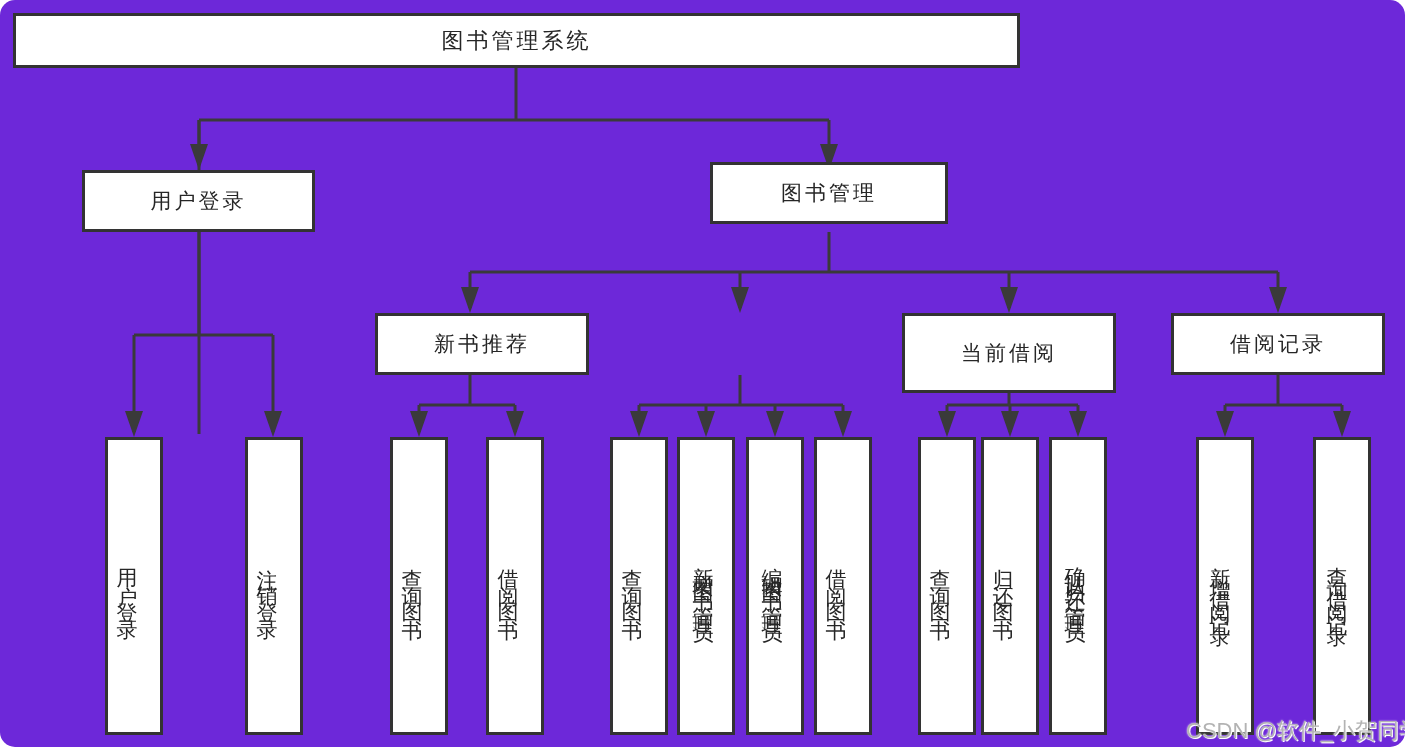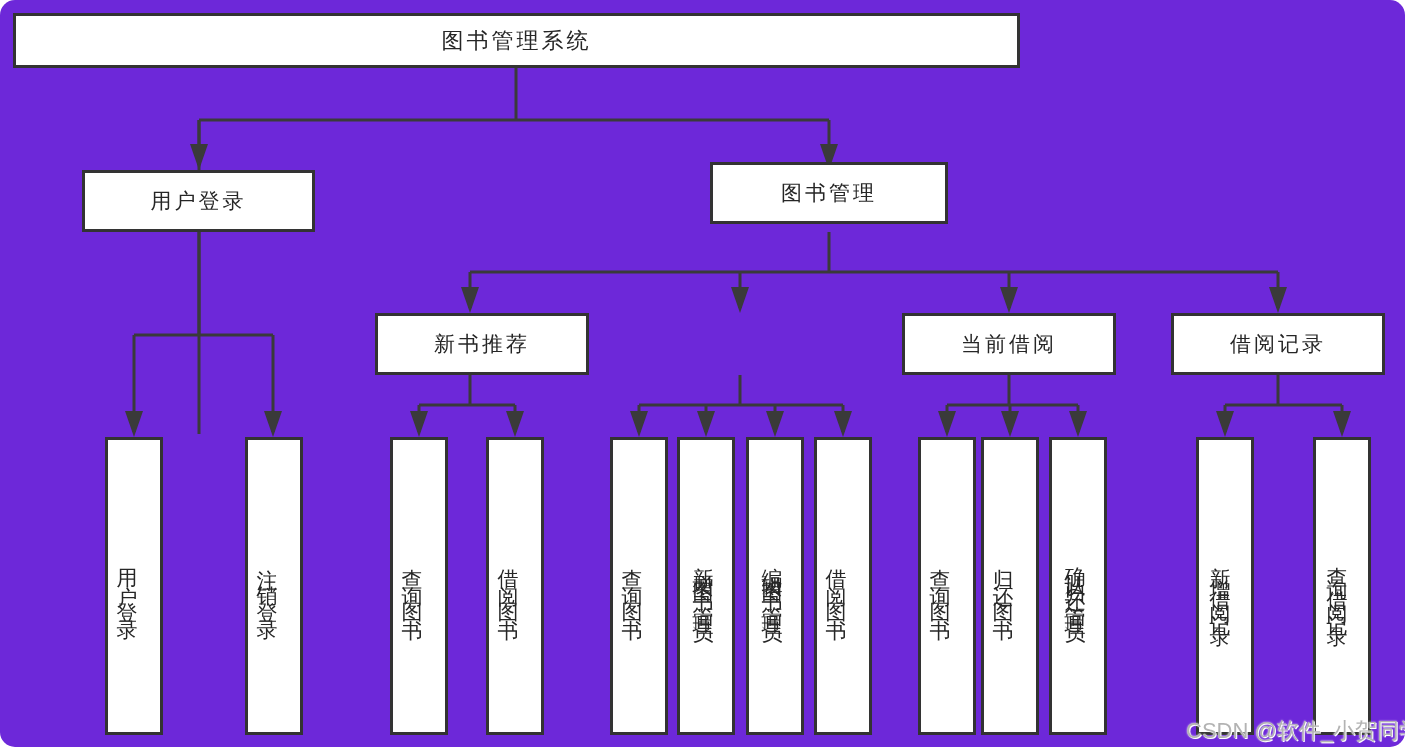--- a/index.html
+++ b/index.html
@@ -119,21 +119,21 @@
   <div class="box" style="left:82px; top:170px; width:233px; height:62px;">
     <span class="hlabel">用户登录</span>
   </div>
   <div class="box" style="left:710px; top:162px; width:238px; height:62px;">
     <span class="hlabel">图书管理</span>
   </div>
 
   <div class="box" style="left:363px; top:313px; width:214px; height:62px;margin-left:12px;">
     <span class="hlabel">新书推荐</span>
   </div>
-  <div class="box" style="left:902px; top:313px; width:214px; height:62px;">
+  <div class="box" style="left:902px; top:313px; width:214px; height:80px;">
     <span class="hlabel">当前借阅</span>
   </div>
   <div class="box" style="left:1171px; top:313px; width:214px; height:62px;">
     <span class="hlabel">借阅记录</span>
   </div>
 
   <div class="box" style="left:105px; top:437px; width:58px; height:298px;">
     <span class="vtext sp4">用户登录</span>
   </div>
   <div class="box" style="left:245px; top:437px; width:58px; height:298px;">

